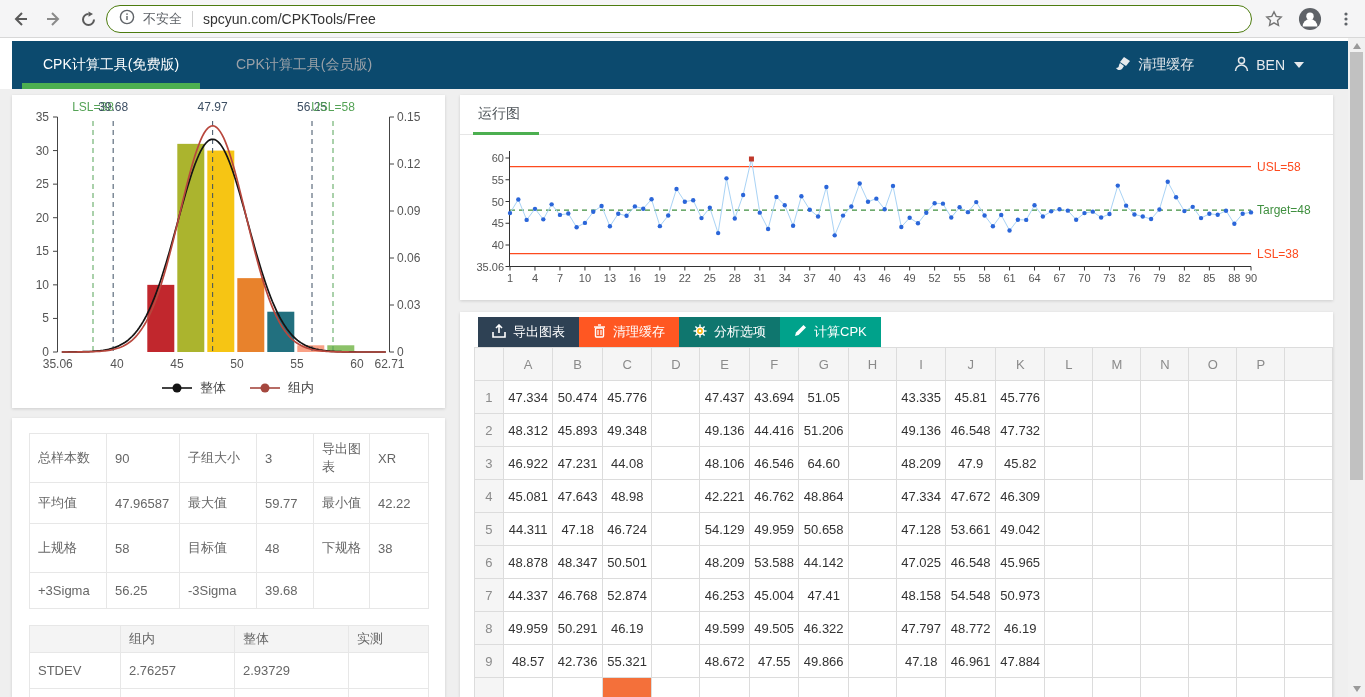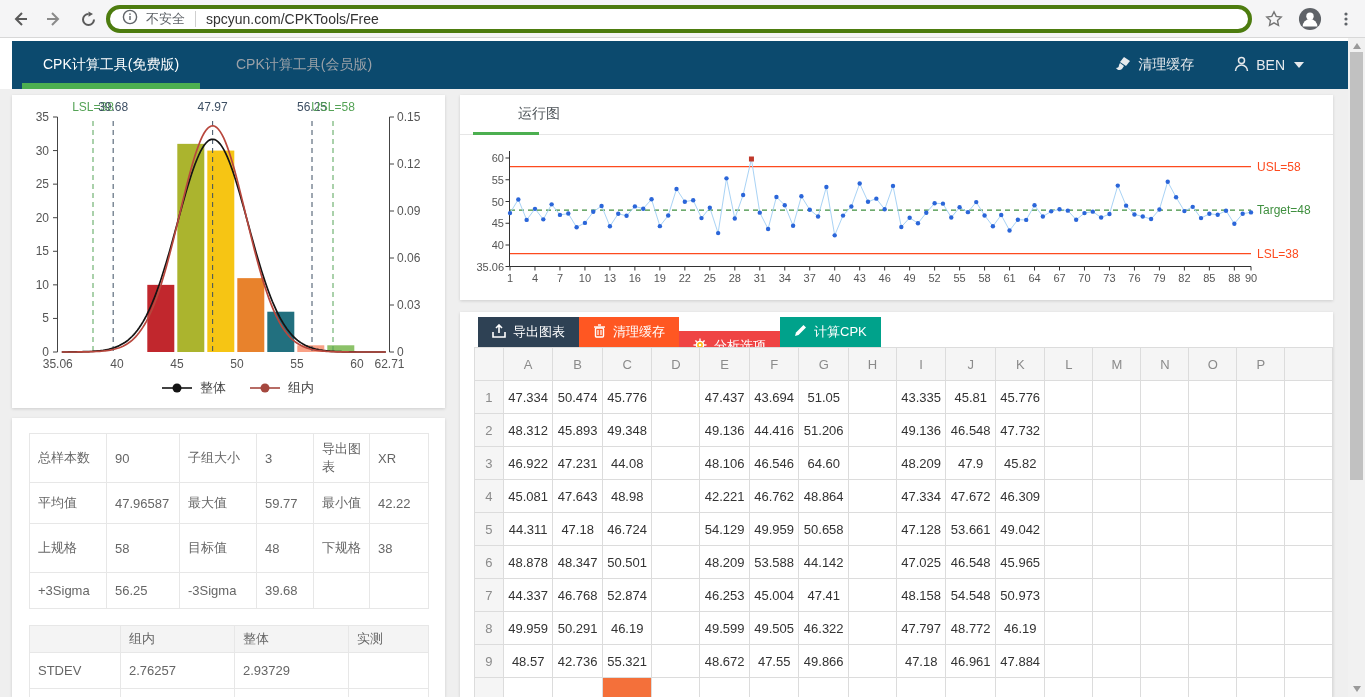--- a/index.html
+++ b/index.html
@@ -5,21 +5,21 @@
   * { margin:0; padding:0; box-sizing:border-box; }
   html,body { width:1365px; height:697px; overflow:hidden; background:#fff;
     font-family:"Liberation Sans", sans-serif; }
 
   
   #browser-bar { position:absolute; left:0; top:0; width:1365px; height:38px;
     background:#f5f5f6; border-bottom:1px solid #d8d8d8; }
   .chrome-ic { position:absolute; top:7px; width:24px; height:24px; display:flex;
     align-items:center; justify-content:center; color:#5f6368; }
   #omnibox { position:absolute; left:106px; top:5px; width:1146px; height:28px;
-    background:#fff; border:4px solid #4d7c0f; border-radius:14px; display:flex;
+    background:#fff; border:1px solid #4d7c0f; border-radius:14px; display:flex;
     align-items:center; padding:0 12px; }
   #omni-sec { color:#5f6368; font-size:13px; margin:0 10px 0 8px; }
   .omni-div { width:1px; height:16px; background:#cfcfcf; margin-right:10px; }
   #omni-url { color:#333; font-size:14px; }
 
   
   #nav { position:absolute; left:12px; top:41px; width:1336px; height:48px; background:#0c4a6e; }
   .nav-tab { position:absolute; top:0; height:42px; line-height:46px; text-align:center; font-size:14px; cursor:pointer; }
   #tab-free { left:10px; width:178px; color:#ffffff; }
   #tab-vip  { left:212px; width:160px; color:#9aa1a8; }
@@ -30,21 +30,21 @@
 
   
   #content { position:absolute; left:0; top:89px; width:1348px; height:608px; background:#efefef; }
   .card { position:absolute; background:#fff; box-shadow:0 1px 3px rgba(0,0,0,.14); overflow:hidden; }
   #card-hist  { left:12px;  top:6px;   width:433px; height:313px; }
   #card-stats { left:12px;  top:329px; width:433px; height:279px; }
   #card-run   { left:460px; top:6px;   width:873px; height:205px; }
   #card-table { left:460px; top:223px; width:873px; height:385px; }
 
   
-  #run-tab { position:absolute; left:18px; top:10px; font-size:14px; color:#4d5358; cursor:pointer;margin-left:40px; }
+  #run-tab { position:absolute; left:18px; top:10px; font-size:14px; color:#4d5358; cursor:pointer; }
   #run-tab-border { position:absolute; left:0; top:39px; width:873px; height:1px; background:#e6e6e6; }
   #run-tab-underline { position:absolute; left:13px; top:37px; width:66px; height:3px; background:#4caf50; }
   svg text { font-family:"Liberation Sans", sans-serif; }
 
   
   #toolbar { position:absolute; left:18px; top:5px; display:flex; }
   .tool-btn { height:30px; display:inline-flex; align-items:center; gap:7px; padding:0 14px;
     color:#fff; font-size:13px; border:none; cursor:pointer; }
 
   
@@ -499,21 +499,21 @@
           <svg width="13" height="14" viewBox="0 0 13 14">
               <rect x="2.5" y="4" width="8" height="9" rx="1" fill="none" stroke="#fff" stroke-width="1.4"></rect>
               <line x1="1" y1="3" x2="12" y2="3" stroke="#fff" stroke-width="1.4"></line>
               <line x1="5" y1="1" x2="8" y2="1" stroke="#fff" stroke-width="1.4"></line>
               <line x1="5" y1="6" x2="5" y2="11" stroke="#fff" stroke-width="1.2"></line>
               <line x1="8" y1="6" x2="8" y2="11" stroke="#fff" stroke-width="1.2"></line>
             </svg>
         </span>
         <span>清理缓存</span>
       </button>
-      <button class="tool-btn" style="background: #ef4444; margin-top: 14px;">
+      <button class="tool-btn" style="background: #0f766e;">
         <span>
           <svg width="14" height="14" viewBox="0 0 14 14">
               <g stroke="#fff" stroke-width="1.4">
                 <line x1="7" y1="0.5" x2="7" y2="13.5"></line>
                 <line x1="0.5" y1="7" x2="13.5" y2="7"></line>
                 <line x1="2.4" y1="2.4" x2="11.6" y2="11.6"></line>
                 <line x1="11.6" y1="2.4" x2="2.4" y2="11.6"></line>
               </g>
               <circle cx="7" cy="7" r="3.6" fill="#feb70f" stroke="#fff" stroke-width="1.4"></circle>
               <circle cx="7" cy="7" r="1.3" fill="#fff"></circle>

